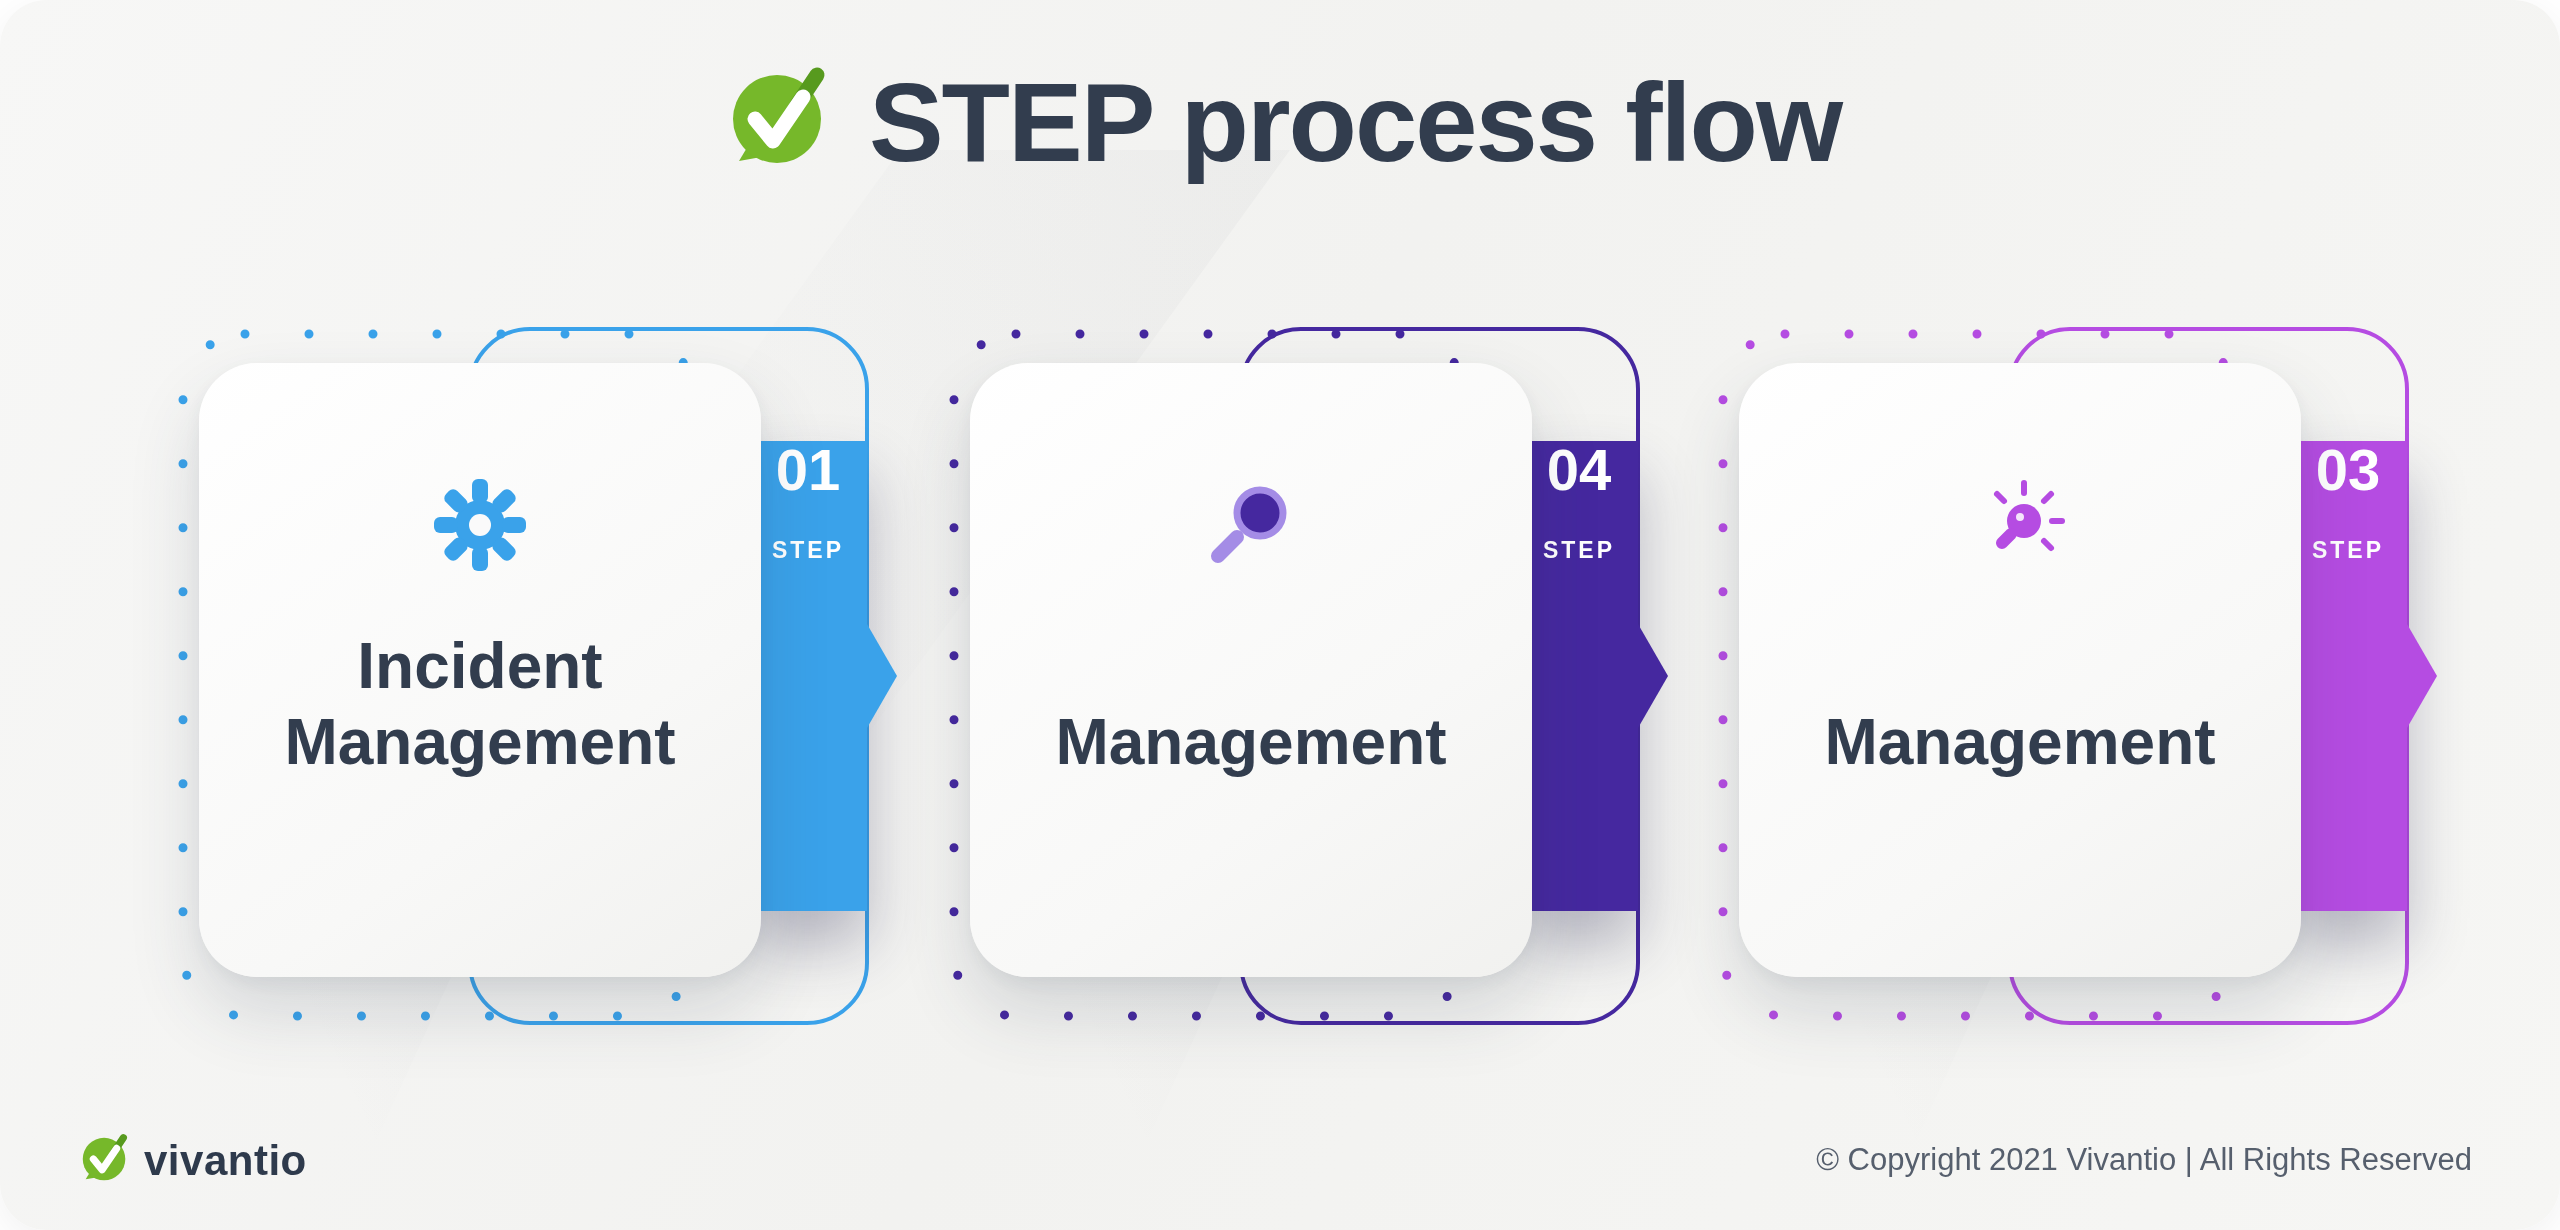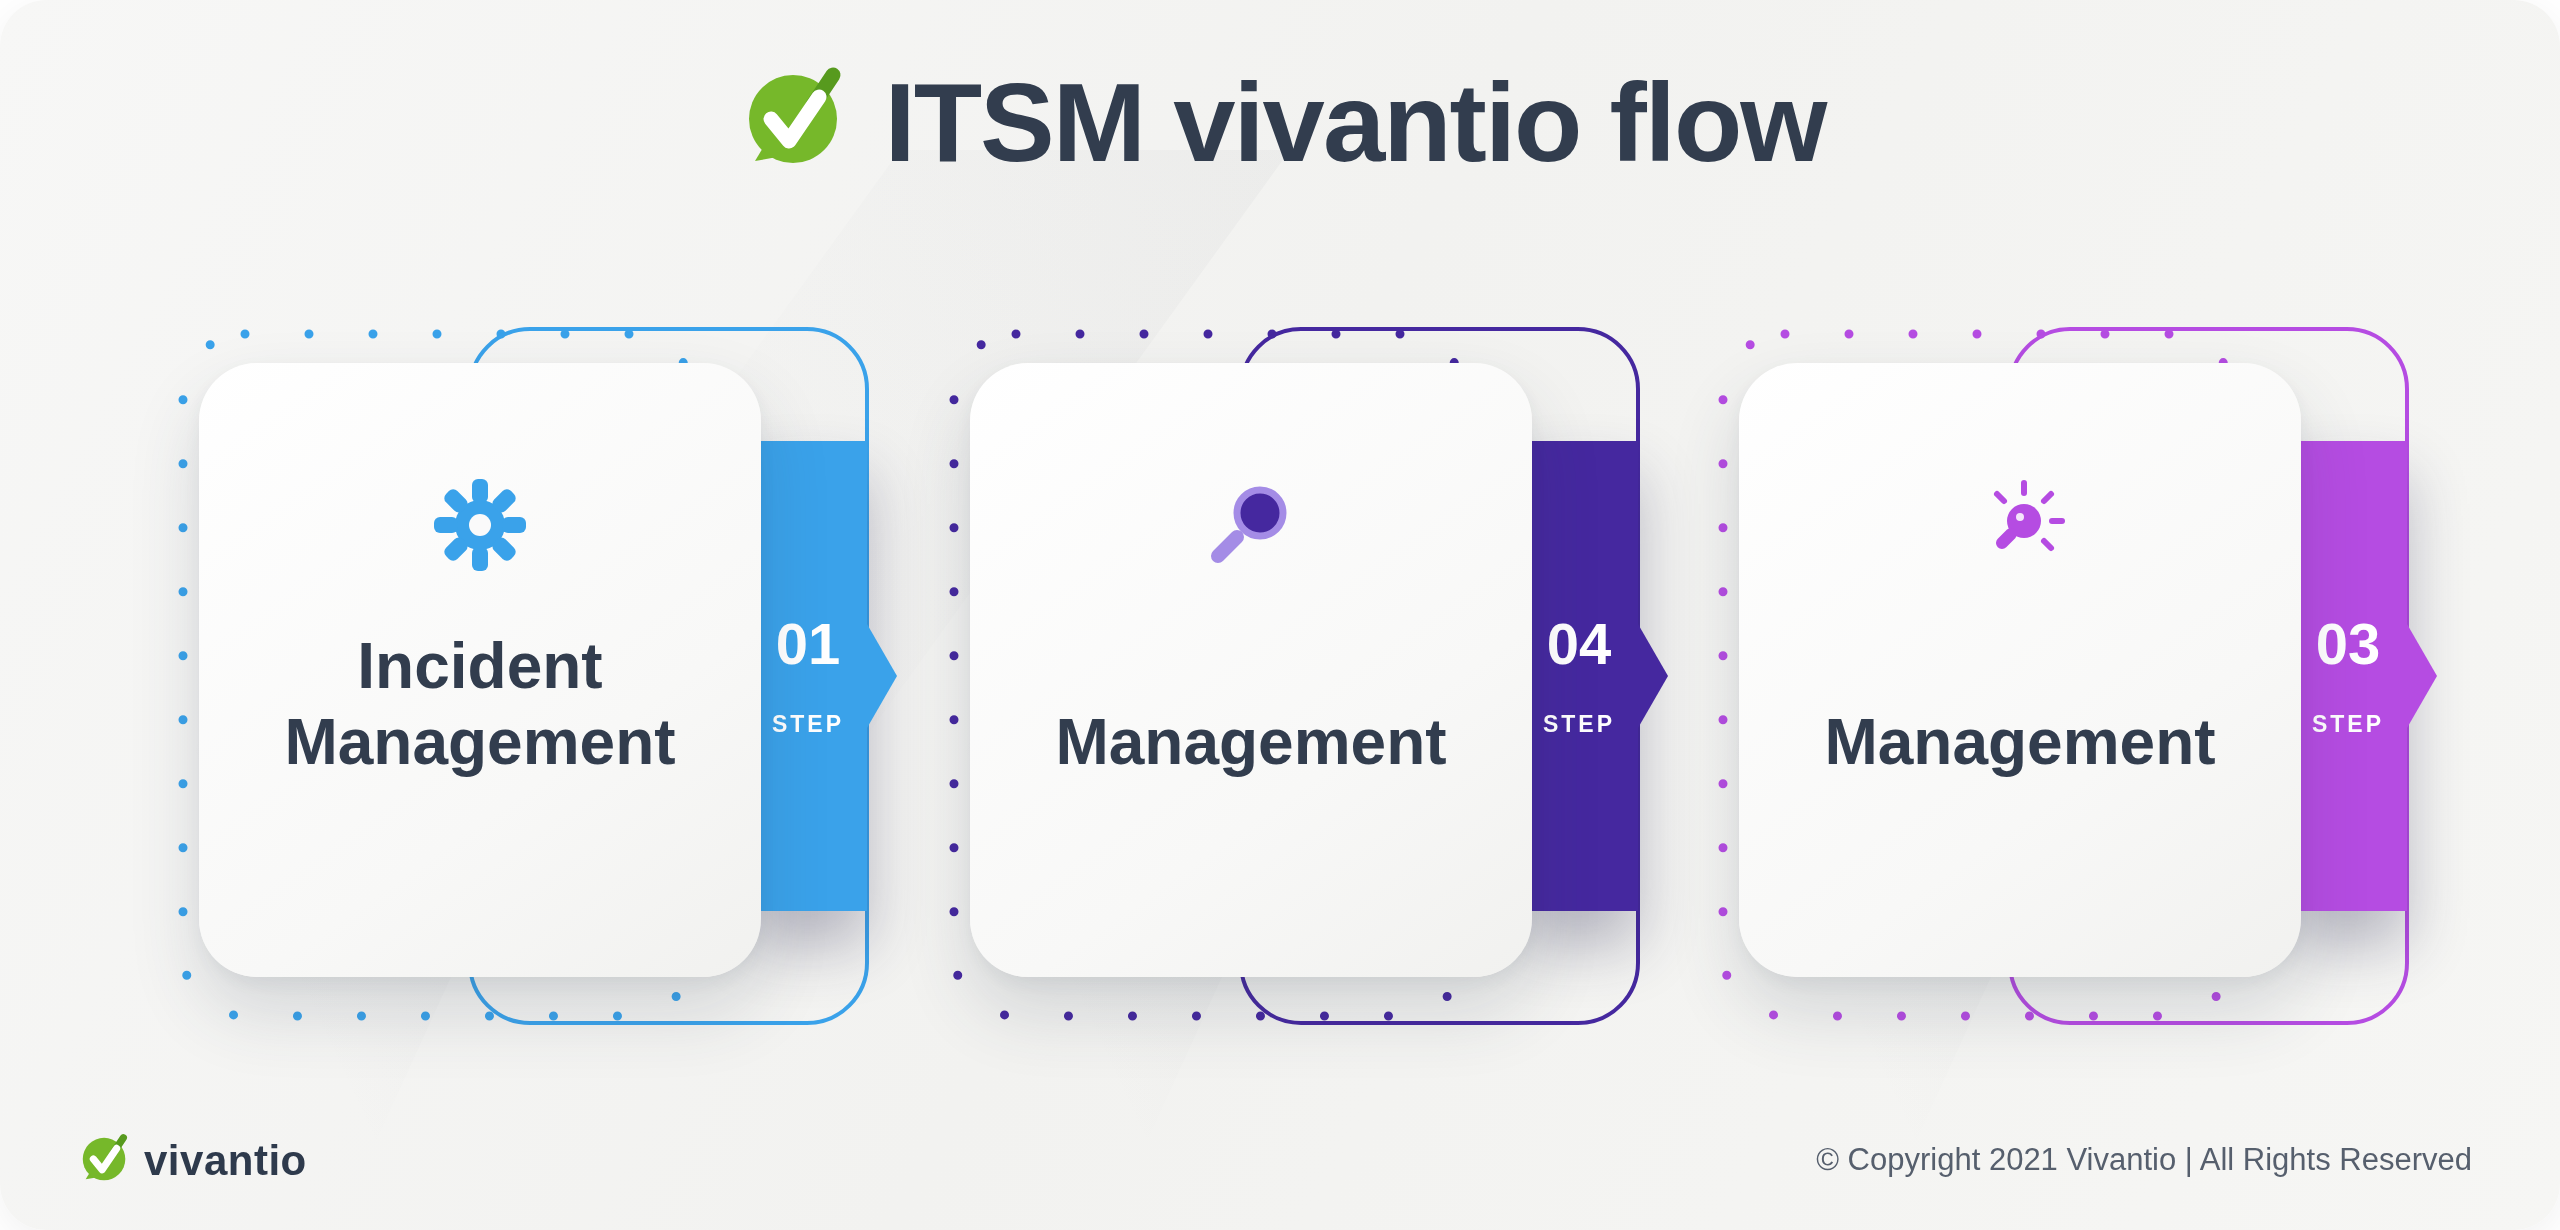--- a/index.html
+++ b/index.html
@@ -19,21 +19,21 @@
   .logo-lg{width:120px;height:120px;}
   .page-title{font-size:112px;font-weight:bold;color:#323d4e;letter-spacing:-2px;}
   
   .step-group{position:absolute;top:327px;width:740px;height:700px;}
   .card-shadow{position:absolute;left:-210px;top:130px;width:840px;height:920px;z-index:0;
     background:linear-gradient(245deg,rgba(100,104,116,0.10) 8%,rgba(100,104,116,0) 60%);
     clip-path:polygon(40% 0,86% 0,36% 100%,0 100%);}
   .dots{position:absolute;left:0;top:0;z-index:1;}
   .outline{position:absolute;left:292px;top:0;width:393px;height:690px;border:4px solid var(--accent);border-radius:62px;z-index:1;}
   .banner{position:absolute;left:573px;top:114px;width:118px;height:470px;background:var(--accent);
-    display:flex;flex-direction:column;align-items:center;justify-content:center;z-index:2;
+    display:flex;flex-direction:column;align-items:center;z-index:2;
     box-shadow:0 35px 60px rgba(40,40,80,0.30);gap:17px;}
   .banner-num{color:#ffffff;font-size:58px;font-weight:bold;line-height:1;}
   .banner-step{color:#ffffff;font-size:23px;font-weight:bold;letter-spacing:3px;margin-top:21px;}
   .arrow{position:absolute;left:691px;top:297px;width:0;height:0;z-index:2;
     border-top:52px solid transparent;border-bottom:52px solid transparent;border-left:30px solid var(--accent);}
   .card{position:absolute;left:23px;top:36px;width:562px;height:614px;border-radius:58px;z-index:3;
     background:linear-gradient(145deg,#ffffff 0%,#f8f8f7 65%,#f1f1ef 100%);
     box-shadow:0 35px 70px rgba(50,61,78,0.16),0 6px 16px rgba(50,61,78,0.06);}
   .icon-wrap{position:absolute;left:50%;top:112px;transform:translateX(-50%);width:100px;height:100px;}
   .card-title{position:absolute;left:0;right:0;top:266px;text-align:center;font-size:64px;font-weight:bold;color:#323d4e;line-height:1.18;}
@@ -50,21 +50,21 @@
 
   <div class="streak streak-header"></div>
 
   <div class="header">
     <svg class="logo-lg" viewBox="0 0 120 120">
       <path d="M20 98 L32 78 L48 93 Z" fill="#76b82a"></path>
       <circle cx="58" cy="56" r="44" fill="#76b82a"></circle>
       <path d="M78 42 L98 12" stroke="#579a1e" stroke-width="15" fill="none" stroke-linecap="round"></path>
       <path d="M36 56 L54 78 L84 34" stroke="#ffffff" stroke-width="15" fill="none" stroke-linecap="round" stroke-linejoin="round"></path>
     </svg>
-    <div class="page-title">ITSM vivantio flow</div>
+    <div class="page-title">STEP process flow</div>
   </div>
 
   <div class="step-group" style="left: 176px; --accent: #3aa2ea; --accent-soft: #a6d7f7;">
     <div class="card-shadow"></div>
     <svg class="dots" width="540" height="700" viewBox="0 0 540 700">
       <rect x="7" y="7" width="510" height="682" rx="62" fill="none" stroke="var(--accent)" stroke-width="9" stroke-linecap="round" stroke-dasharray="0 64"></rect>
     </svg>
     <div class="outline"></div>
     <div class="banner">
       <div class="banner-num">01</div>

